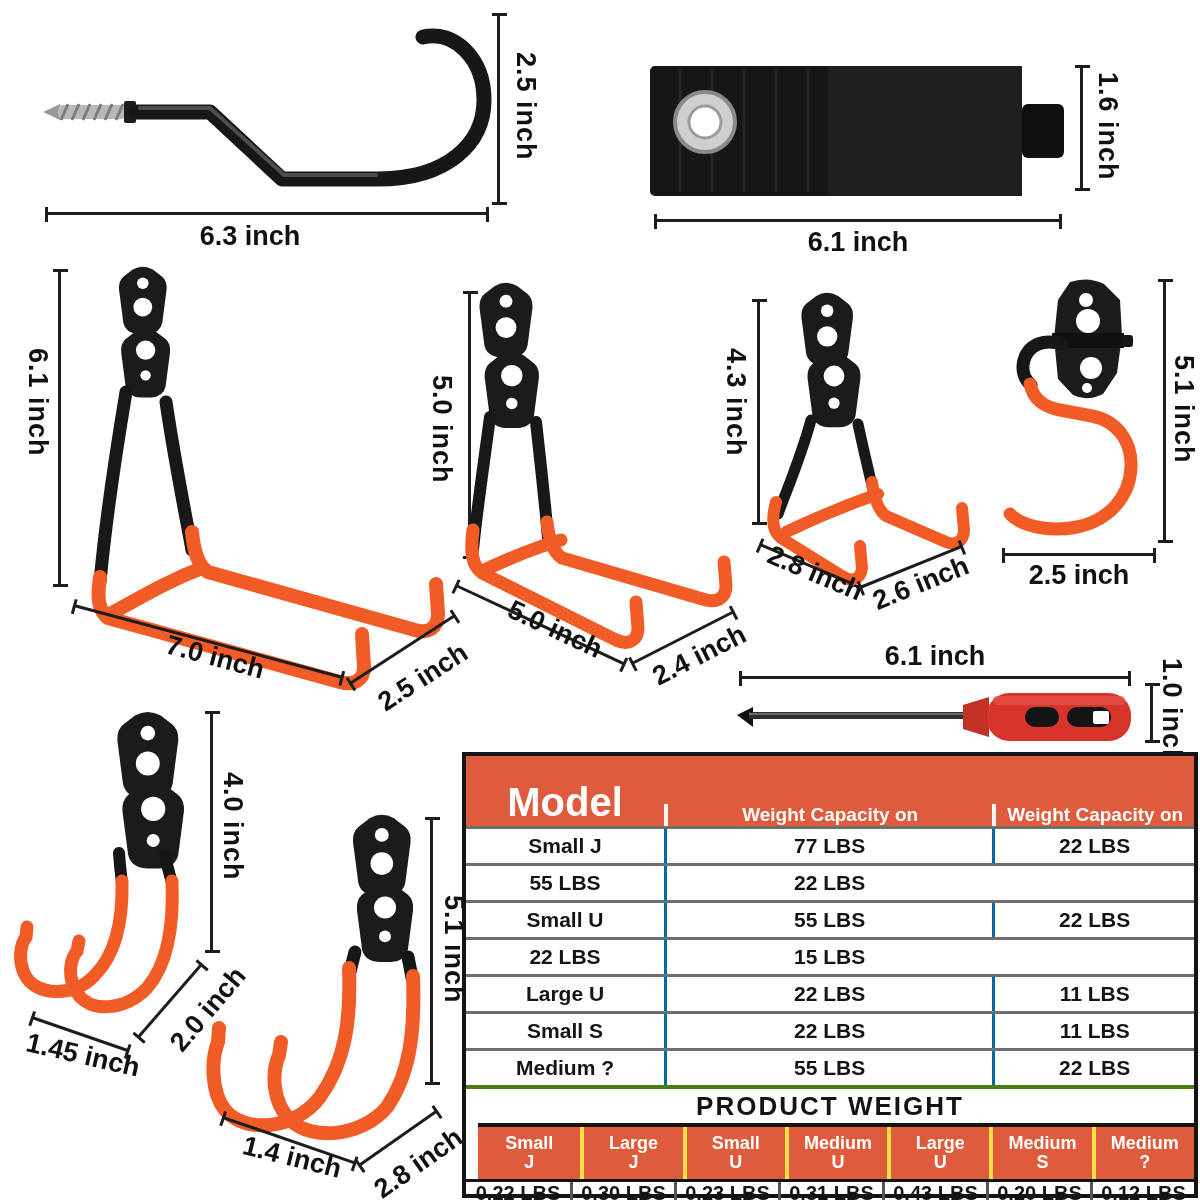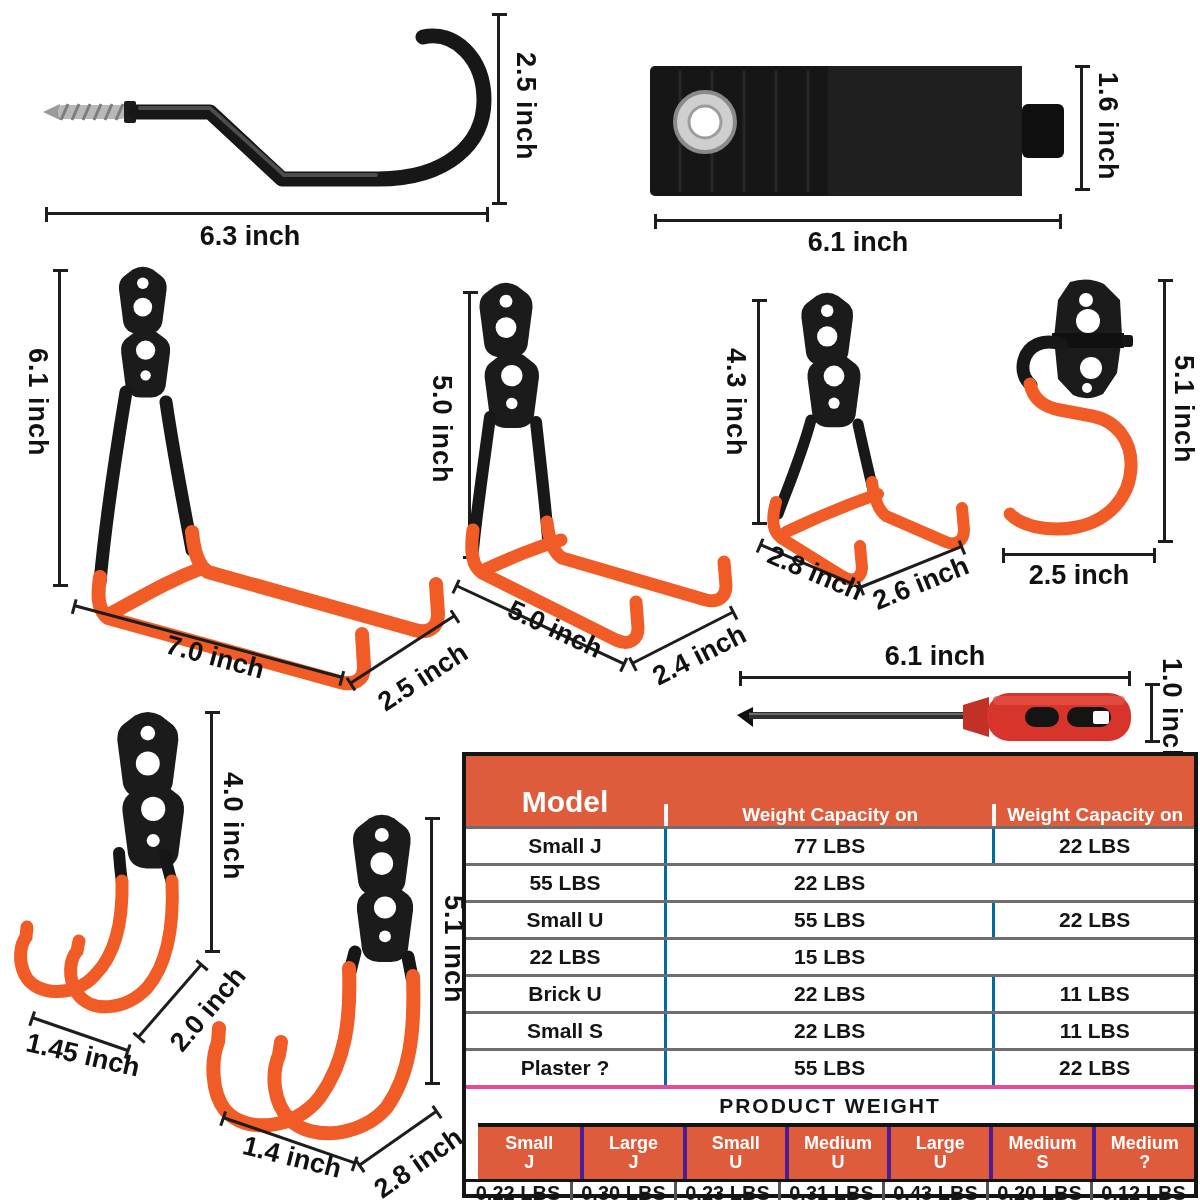--- a/index.html
+++ b/index.html
@@ -20,32 +20,32 @@
   .lbl.c{text-align:center;}
   .lbl-v{position:absolute;font-weight:700;font-size:27px;color:#111;writing-mode:vertical-rl;letter-spacing:1px;}
   
   .cap-table{position:absolute;left:462px;top:752px;width:736px;height:446px;
              box-sizing:border-box;border:4px solid #141414;background:#fff;
              display:flex;flex-direction:column;}
   .t-head{display:grid;grid-template-columns:27.2% 45.1% 27.7%;height:70px;background:#DE5B3B;flex:none;}
   .t-head .cell{display:flex;align-items:center;justify-content:center;text-align:center;
                 color:#fff;font-weight:700;font-size:19px;line-height:1.15;padding:0 8px;box-sizing:border-box;}
   .t-head .cell+.cell{border-left:4px solid #f6f6f6;margin-top:48px;}
-  .t-head .model-cell{font-size:30px;}
+  .t-head .model-cell{font-size:40px;}
   .t-row{display:grid;grid-template-columns:27.2% 45.1% 27.7%;height:34px;flex:none;border-top:3px solid #6e6e6e;}
   .t-row:first-of-type{border-top:4px solid #141414;}
   .t-row .cell{display:flex;align-items:center;justify-content:center;font-weight:700;font-size:21px;box-sizing:border-box;}
   .t-row .cell+.cell{border-left:3px solid #0369a1;}
-  .t-pw{height:34px;flex:none;border-top:4px solid #ec4899;display:flex;align-items:center;justify-content:center;
-        font-weight:700;font-size:21px;letter-spacing:2px;}
+  .t-pw{height:34px;flex:none;border-top:4px solid #4d7c0f;display:flex;align-items:center;justify-content:center;
+        font-weight:700;font-size:26px;letter-spacing:2px;}
   .t-orange{height:52px;flex:none;border-top:4px solid #141414;background:#DE5B3B;
             display:grid;grid-template-columns:repeat(7,1fr);margin-left:12px;}
   .t-orange .cell{display:flex;flex-direction:column;align-items:center;justify-content:center;
                   color:#fff;font-weight:700;font-size:18px;line-height:1.05;box-sizing:border-box;}
-  .t-orange .cell+.cell{border-left:4px solid #4c1d95;}
+  .t-orange .cell+.cell{border-left:4px solid #fde047;}
   .t-vals{flex:1;display:grid;grid-template-columns:repeat(7,1fr);border-top:3px solid #141414;}
   .t-vals .cell{display:flex;align-items:center;justify-content:center;font-weight:700;font-size:20px;box-sizing:border-box;}
   .t-vals .cell+.cell{border-left:3px solid #555;}
   svg{position:absolute;overflow:visible;}
 </style>
 </head>
 <body>
 
 <div class="canvas">
 
@@ -275,31 +275,31 @@
     <div class="t-row">
       <div class="cell">Small U</div>
       <div class="cell">55 LBS</div>
       <div class="cell">22 LBS</div>
     </div>
     <div class="t-row">
       <div class="cell">22 LBS</div>
       <div class="cell">15 LBS</div>
     </div>
     <div class="t-row">
-      <div class="cell">Brick U</div>
+      <div class="cell">Large U</div>
       <div class="cell">22 LBS</div>
       <div class="cell">11 LBS</div>
     </div>
     <div class="t-row">
       <div class="cell">Small S</div>
       <div class="cell">22 LBS</div>
       <div class="cell">11 LBS</div>
     </div>
     <div class="t-row">
-      <div class="cell">Plaster ?</div>
+      <div class="cell">Medium ?</div>
       <div class="cell">55 LBS</div>
       <div class="cell">22 LBS</div>
     </div>
     <div class="t-pw">PRODUCT WEIGHT</div>
     <div class="t-orange">
       <div class="cell">
           <span>Small</span>
           <span>J</span>
         </div>
       <div class="cell">

